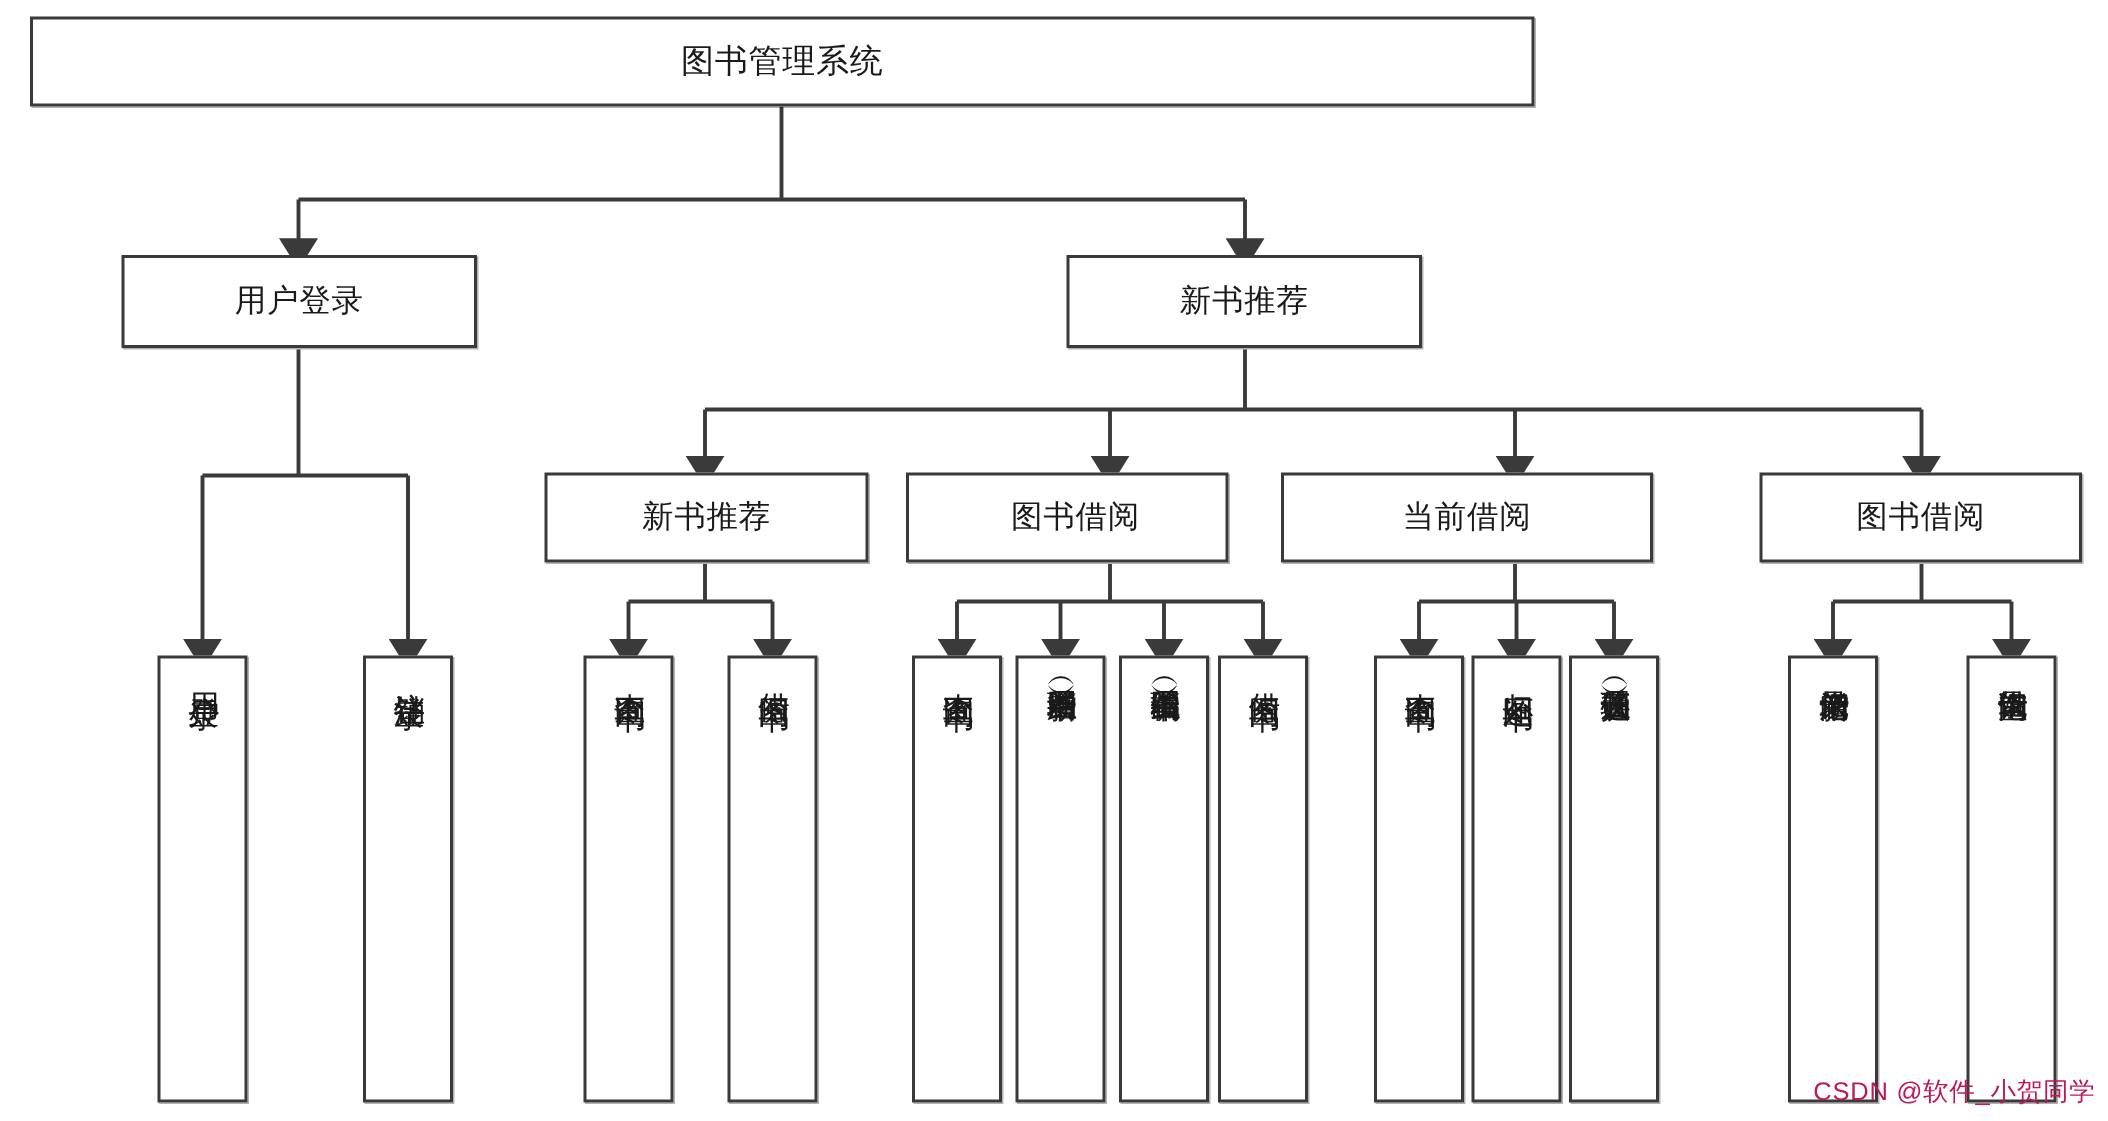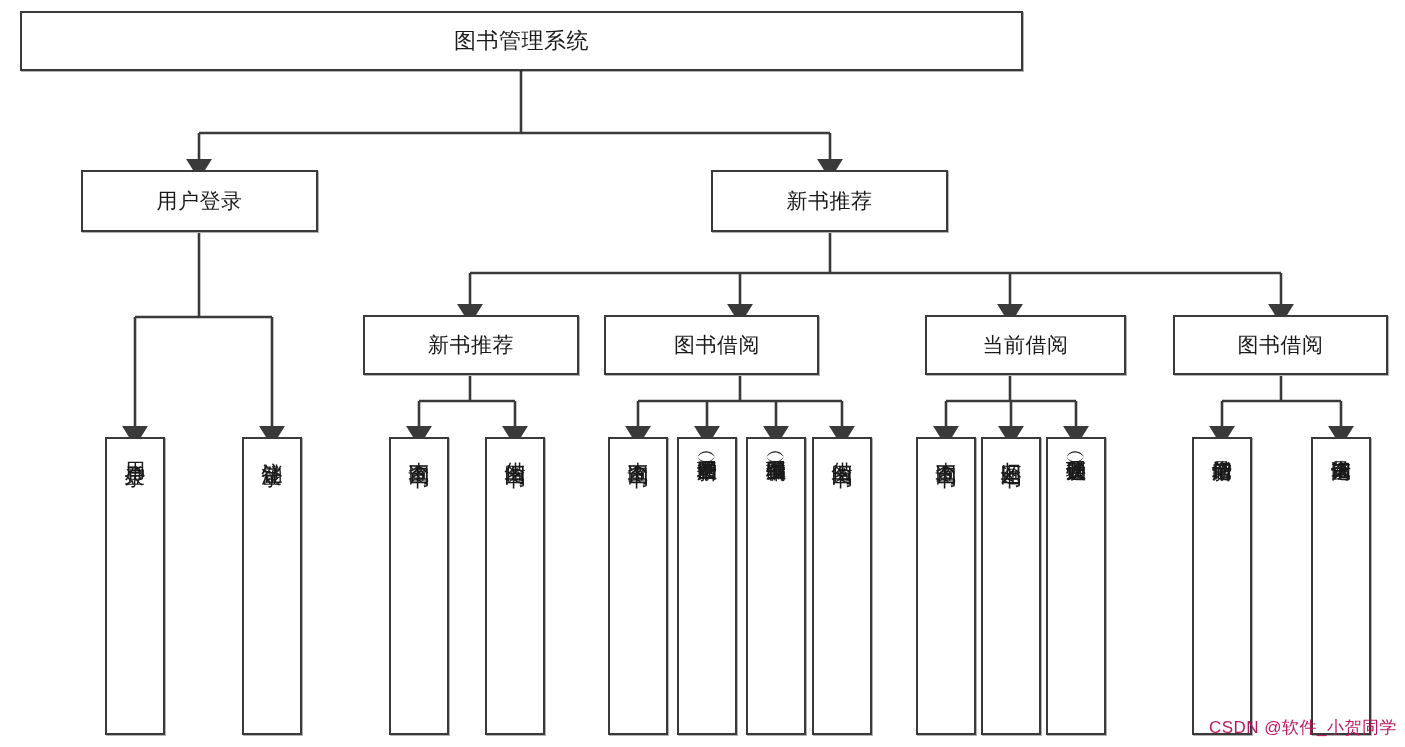--- a/index.html
+++ b/index.html
@@ -146,21 +146,21 @@
   <div class="node h" style="left:711px; top:170px; width:237px; height:62px;">
     <span class="label">新书推荐</span>
   </div>
 
   <div class="node h" style="left:363px; top:315px; width:216px; height:60px;">
     <span class="label">新书推荐</span>
   </div>
   <div class="node h" style="left:604px; top:315px; width:215px; height:60px;padding-left:11px;">
     <span class="label">图书借阅</span>
   </div>
-  <div class="node h" style="left:925px; top:315px; width:201px; height:60px;">
+  <div class="node h" style="left:854px; top:315px; width:248px; height:60px;">
     <span class="label">当前借阅</span>
   </div>
   <div class="node h" style="left:1173px; top:315px; width:215px; height:60px;">
     <span class="label">图书借阅</span>
   </div>
 
   <div class="node v" style="left:105px; top:437px; width:60px; height:298px;">
     <span class="label">用户登录</span>
   </div>
   <div class="node v" style="left:242px; top:437px; width:60px; height:298px;">

